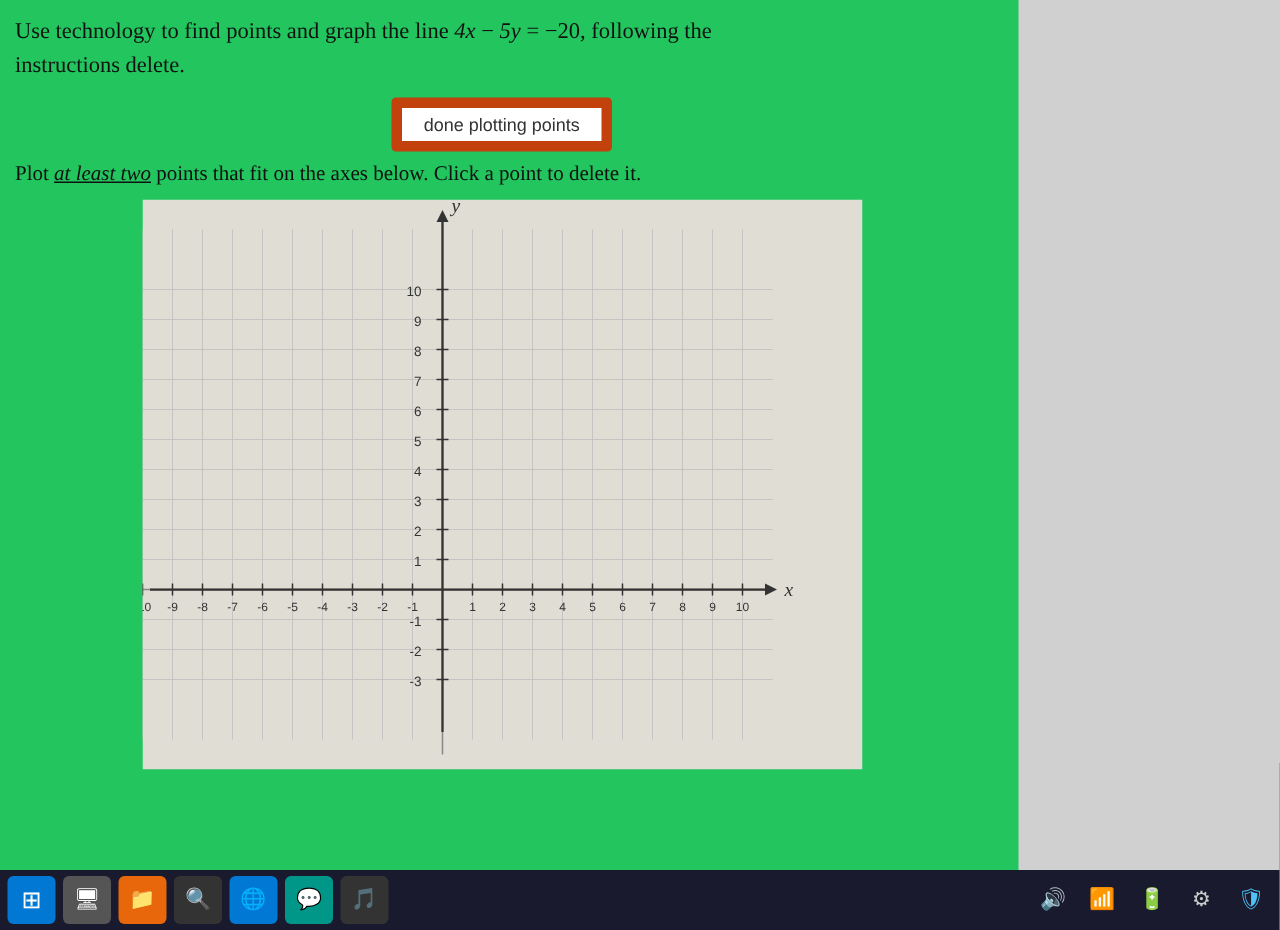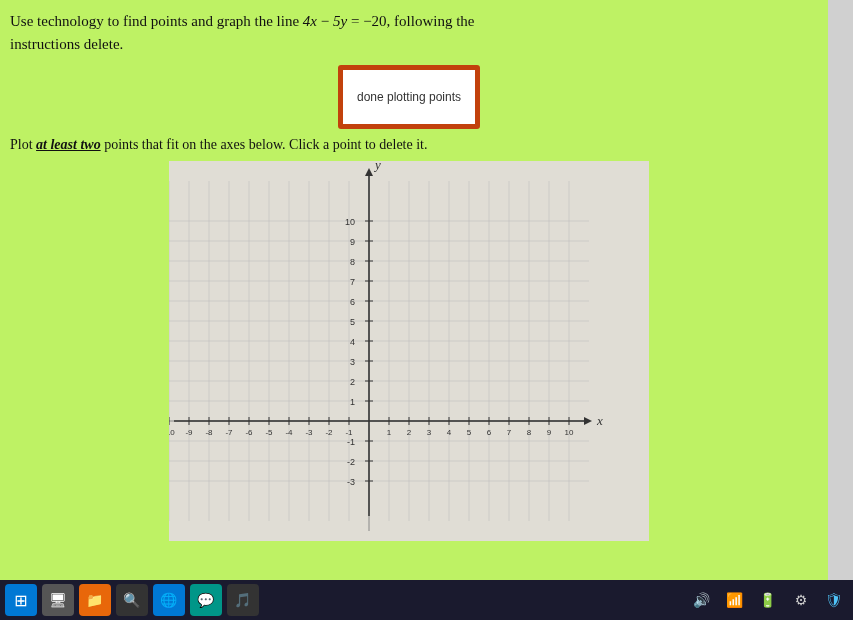--- a/index.html
+++ b/index.html
@@ -5,59 +5,58 @@
     * { margin: 0; padding: 0; box-sizing: border-box; }
     body {
       width: 853px;
       height: 620px;
       background: #d0d0d0;
       font-family: Georgia, 'Times New Roman', serif;
       overflow: hidden;
       position: relative;
     }
     .main-content {
-      background: #bef264;
-      width: 828px;
+      background: #22c55e;
+      width: 679px;
       height: 580px;
       position: absolute;
       top: 0;
       left: 0;
       padding: 10px 20px 10px 10px;
     }
     .question-header {
       font-size: 15px;
       line-height: 1.5;
       color: #111;
       margin-bottom: 10px;
     }
     .button-row {
       display: flex;
       justify-content: center;
       margin: 8px 0 8px 0;
     }
     .done-btn {
       background: white;
-      border: 5px solid #c2410c;
+      border: 7px solid #c2410c;
       border-radius: 3px;
-      padding: 20px 14px;
+      padding: 4px 14px;
       font-size: 12px;
       color: #333;
       cursor: pointer;
       font-family: Arial, sans-serif;
     }
     .plot-instruction {
       font-size: 14px;
       color: #111;
       margin-bottom: 8px;
       font-family: Georgia, 'Times New Roman', serif;
     }
     .plot-instruction em {
       font-style: italic;
       text-decoration: underline;
-      font-weight: bold;
     }
     .graph-area {
       display: flex;
       justify-content: center;
       align-items: flex-start;
       margin-top: 5px;
     }
     .taskbar {
       position: absolute;
       bottom: 0;

